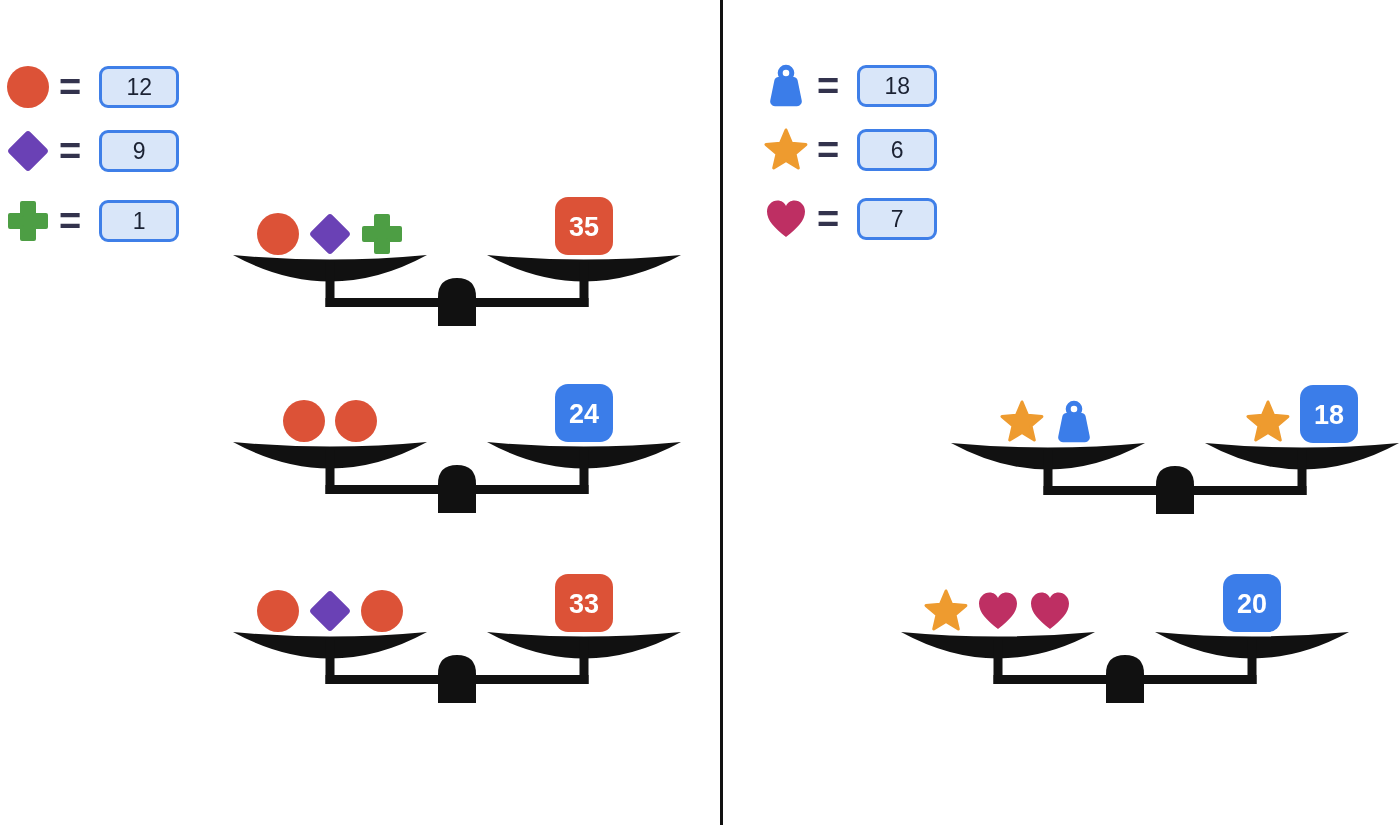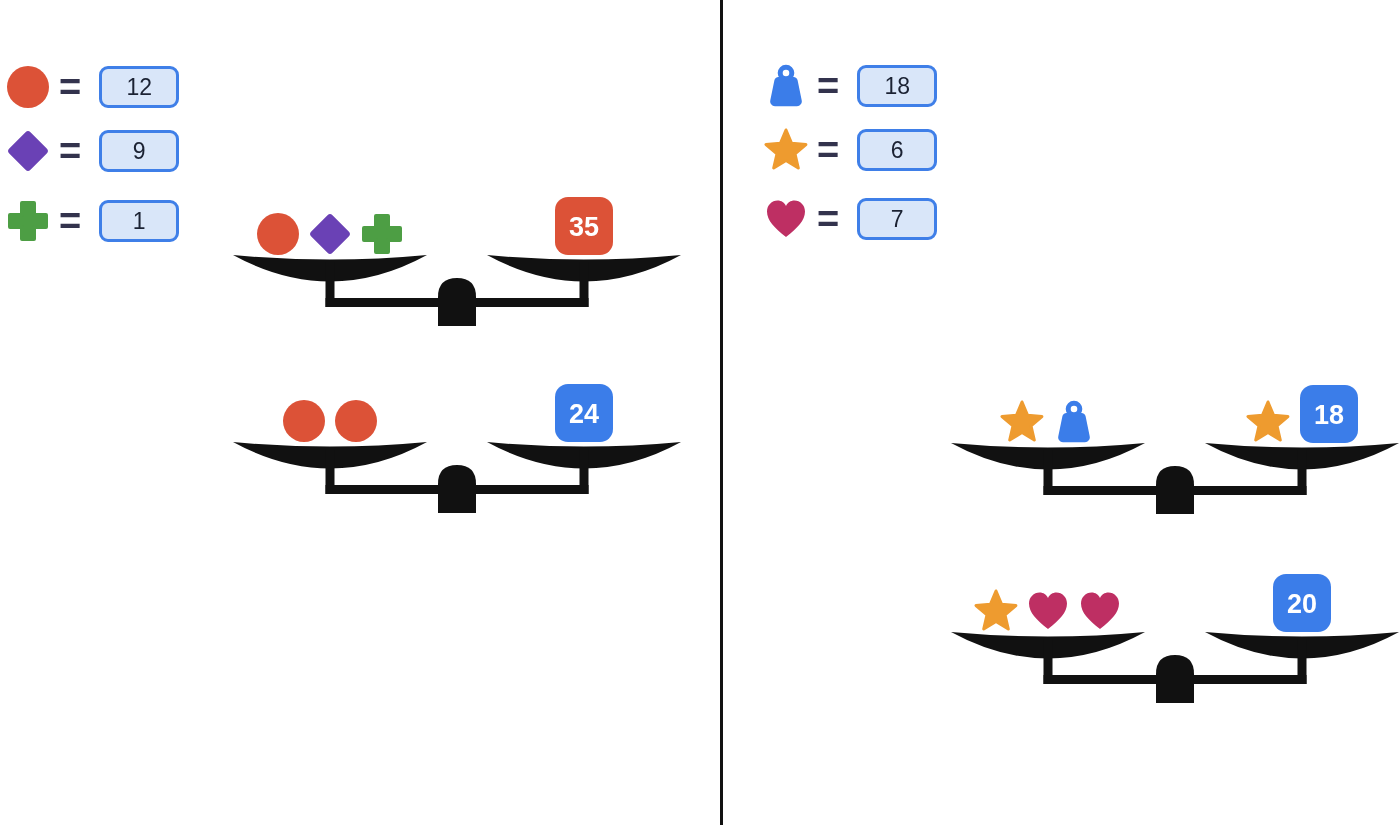--- a/index.html
+++ b/index.html
@@ -100,20 +100,43 @@
           </g>
           <g transform="translate(102,20)">
             <circle cx="22" cy="22" r="21" fill="#DC5237"></circle>
           </g>
           <g>
             <rect x="323" y="5" width="58" height="58" rx="13" fill="#3B7DE9"></rect>
             <text x="352" y="35" text-anchor="middle" dominant-baseline="central" fill="#FFFFFF" font-family="Liberation Sans, DejaVu Sans, sans-serif" font-size="27" font-weight="bold">24</text>
           </g>
         </svg>
       </div>
+      <div class="scale" style="left: 232px; top: 569px;">
+        <svg viewBox="0 0 450 140" xmlns="http://www.w3.org/2000/svg">
+          <path d="M1 63 Q98 72 195 63 Q98 116 1 63 Z" fill="#111111"></path>
+          <path d="M255 63 Q352 72 449 63 Q352 116 255 63 Z" fill="#111111"></path>
+          <rect x="93.5" y="70" width="9" height="45" fill="#111111"></rect>
+          <rect x="347.5" y="70" width="9" height="45" fill="#111111"></rect>
+          <rect x="93.5" y="106" width="263" height="9" fill="#111111"></rect>
+          <path d="M206 134 L206 105 Q206 86 225 86 Q244 86 244 105 L244 134 Z" fill="#111111"></path>
+          <g transform="translate(24,20)">
+            <circle cx="22" cy="22" r="21" fill="#DC5237"></circle>
+          </g>
+          <g transform="translate(76,20)">
+            <rect x="7" y="7" width="30" height="30" rx="3.5" transform="rotate(45 22 22)" fill="#6A41B5"></rect>
+          </g>
+          <g transform="translate(128,20)">
+            <circle cx="22" cy="22" r="21" fill="#DC5237"></circle>
+          </g>
+          <g>
+            <rect x="323" y="5" width="58" height="58" rx="13" fill="#DC5237"></rect>
+            <text x="352" y="35" text-anchor="middle" dominant-baseline="central" fill="#FFFFFF" font-family="Liberation Sans, DejaVu Sans, sans-serif" font-size="27" font-weight="bold">33</text>
+          </g>
+        </svg>
+      </div>
     </section>
   <section class="panel" id="panel-right">
       <div class="legend-row" style="left: 764px; top: 64px;">
         <span class="legend-icon">
           <svg viewBox="0 0 44 44" xmlns="http://www.w3.org/2000/svg">
             <circle cx="22" cy="9" r="5.8" fill="none" stroke="#3B7DE9" stroke-width="5"></circle>
             <path d="M14.5 13 H29.5 C31.6 13 33.2 14.3 33.6 16.3 L37.7 36.3 C38.4 39.4 36.1 42.2 33 42.2 H11 C7.9 42.2 5.6 39.4 6.3 36.3 L10.4 16.3 C10.8 14.3 12.4 13 14.5 13 Z" fill="#3B7DE9"></path>
           </svg>
         </span>
         <span class="equals">=</span>
@@ -154,21 +177,21 @@
           </g>
           <g transform="translate(296,20)">
             <path d="M22 2 L27.6 15.3 L41.9 16.5 L31 25.9 L34.3 40 L22 32.5 L9.7 40 L13 25.9 L2 16.5 L16.4 15.3 Z" fill="#EE9B2F" stroke="#EE9B2F" stroke-width="3" stroke-linejoin="round"></path>
           </g>
           <g>
             <rect x="350" y="5" width="58" height="58" rx="13" fill="#3B7DE9"></rect>
             <text x="379" y="35" text-anchor="middle" dominant-baseline="central" fill="#FFFFFF" font-family="Liberation Sans, DejaVu Sans, sans-serif" font-size="27" font-weight="bold">18</text>
           </g>
         </svg>
       </div>
-      <div class="scale" style="left: 950px; top: 569px;">
+      <div class="scale" style="left: 900px; top: 569px;">
         <svg viewBox="0 0 450 140" xmlns="http://www.w3.org/2000/svg">
           <path d="M1 63 Q98 72 195 63 Q98 116 1 63 Z" fill="#111111"></path>
           <path d="M255 63 Q352 72 449 63 Q352 116 255 63 Z" fill="#111111"></path>
           <rect x="93.5" y="70" width="9" height="45" fill="#111111"></rect>
           <rect x="347.5" y="70" width="9" height="45" fill="#111111"></rect>
           <rect x="93.5" y="106" width="263" height="9" fill="#111111"></rect>
           <path d="M206 134 L206 105 Q206 86 225 86 Q244 86 244 105 L244 134 Z" fill="#111111"></path>
           <g transform="translate(24,20)">
             <path d="M22 2 L27.6 15.3 L41.9 16.5 L31 25.9 L34.3 40 L22 32.5 L9.7 40 L13 25.9 L2 16.5 L16.4 15.3 Z" fill="#EE9B2F" stroke="#EE9B2F" stroke-width="3" stroke-linejoin="round"></path>
           </g>

